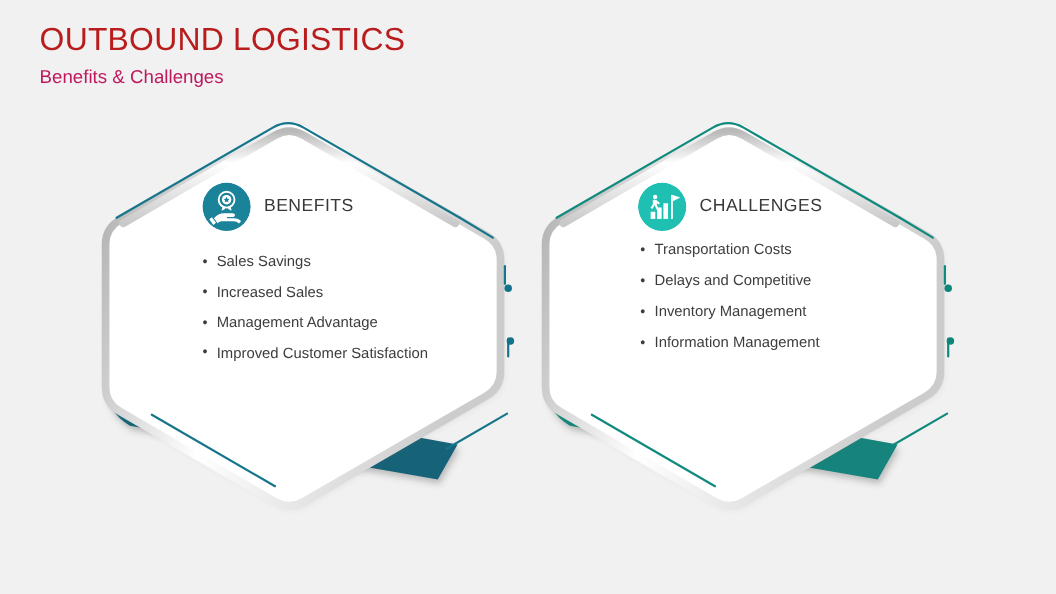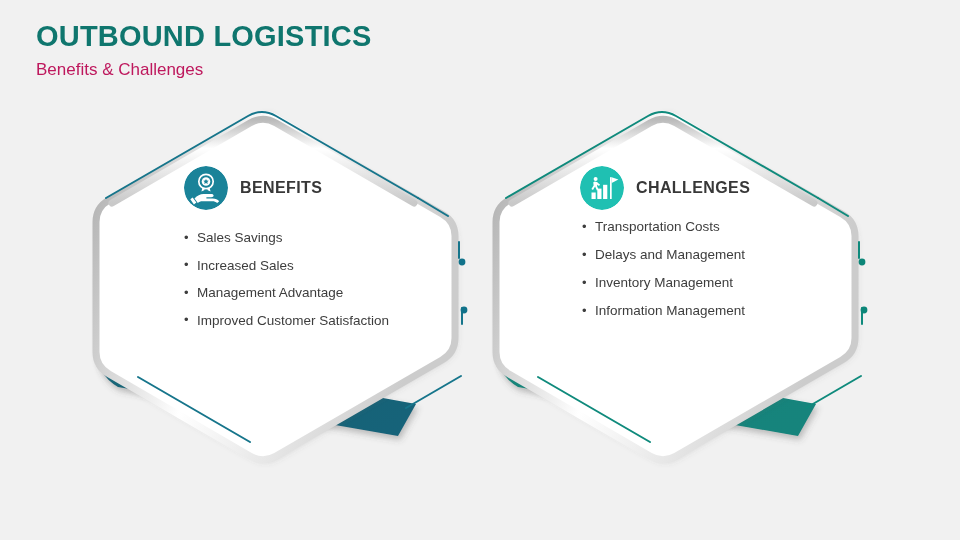--- a/index.html
+++ b/index.html
@@ -25,22 +25,22 @@
 
   
   #header {
     position: absolute;
     left: 36px;
     top: 18px;
     width: 600px;
   }
   #slide-title {
     font-size: 29px;
-    font-weight: bold;
-    color: #0f766e;
+    font-weight: normal;
+    color: #b91c1c;
     letter-spacing: 0.2px;
     line-height: 36px;
     margin: 0;
     white-space: nowrap;
   }
   #slide-subtitle {
     font-size: 17px;
     font-weight: normal;
     color: #be185d;
     line-height: 24px;
@@ -88,21 +88,21 @@
 
   .head-icon {
     width: 44px;
     height: 44px;
     border-radius: 50%;
     display: block;
     flex: 0 0 auto;
   }
   .head-label {
     font-size: 16px;
-    font-weight: bold;
+    font-weight: normal;
     color: #383838;
     letter-spacing: 0.4px;
     white-space: nowrap;
   }
 
   .bullet-list {
     position: absolute;
     left: 108px;
     top: 117px;
     width: 250px;
@@ -357,20 +357,20 @@
 
           <circle cx="15.6" cy="13.0" r="2.0" fill="#ffffff"></circle>
           <path d="M 14.9 15.4 L 17.4 16.3 L 17.1 20.2 L 18.6 23.8 L 16.9 24.5 L 15.1 20.6 L 13.0 23.9 L 11.4 22.9 L 13.6 19.4 L 13.3 16.2 Z" fill="#ffffff"></path>
           <path d="M 16.7 16.1 L 20.0 18.6 L 19.0 20.0 L 15.9 17.8 Z" fill="#ffffff"></path>
         </svg>
         <span class="head-label">CHALLENGES</span>
       </div>
 
       <ul class="bullet-list">
         <li class="bullet-item">Transportation Costs</li>
-        <li class="bullet-item">Delays and Management</li>
+        <li class="bullet-item">Delays and Competitive</li>
         <li class="bullet-item">Inventory Management</li>
         <li class="bullet-item">Information Management</li>
       </ul>
     </div>
   </div>
 
 </div>
 
 </body></html>

